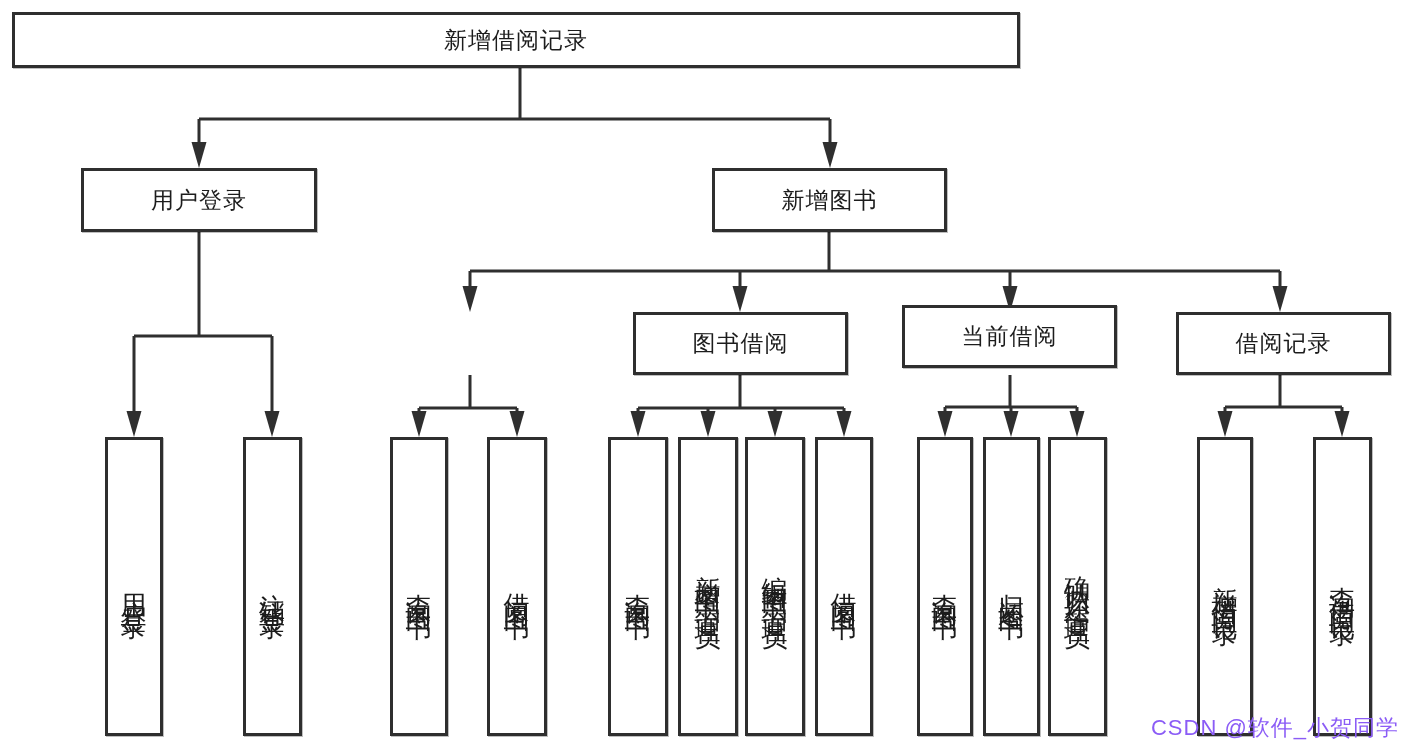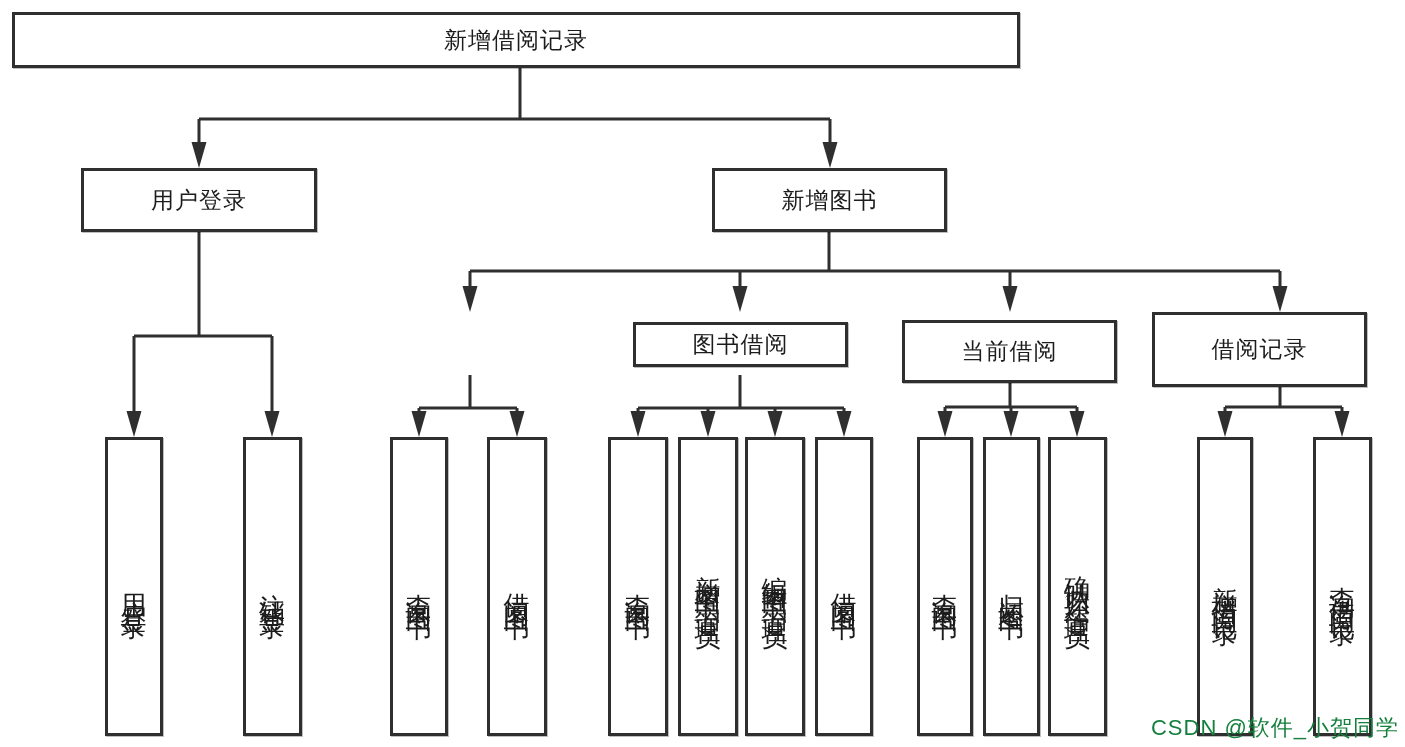--- a/index.html
+++ b/index.html
@@ -18,21 +18,21 @@
   }
   .node.h span{
     font-size:23px;letter-spacing:1px;white-space:nowrap;line-height:1;
   }
   .node.v span{
     writing-mode:vertical-rl;text-orientation:mixed;
     font-size:26px;line-height:1;letter-spacing:7px;
   }
   .watermark{
     position:absolute;z-index:3;right:6px;bottom:4px;
-    font-size:22px;color:#15803d;letter-spacing:1px;white-space:nowrap;
+    font-size:22px;color:#8b5cf6;letter-spacing:1px;white-space:nowrap;
   }
 </style>
 </head>
 <body>
 
 <div id="canvas">
 
   <svg class="connectors" width="1405" height="747" viewBox="0 0 1405 747">
     <g stroke="#2f2f2f" stroke-width="3" fill="none">
 
@@ -80,27 +80,27 @@
     <span>新增借阅记录</span>
   </div>
 
   <div class="node h" style="left:81px;top:168px;width:236px;height:64px">
     <span>用户登录</span>
   </div>
   <div class="node h" style="left:712px;top:168px;width:235px;height:64px">
     <span>新增图书</span>
   </div>
 
-  <div class="node h" style="left:633px;top:322px;width:215px;height:45px">
+  <div class="node h" style="left:633px;top:312px;width:215px;height:63px">
     <span>图书借阅</span>
   </div>
-  <div class="node h" style="left:902px;top:320px;width:215px;height:63px">
+  <div class="node h" style="left:902px;top:305px;width:215px;height:63px">
     <span>当前借阅</span>
   </div>
-  <div class="node h" style="left:1152px;top:312px;width:215px;height:75px">
+  <div class="node h" style="left:1176px;top:312px;width:215px;height:63px">
     <span>借阅记录</span>
   </div>
 
   <div class="node v" style="left:105px;top:437px;width:58px;height:299px">
     <span>用户登录</span>
   </div>
   <div class="node v" style="left:243px;top:437px;width:59px;height:299px">
     <span>注销登录</span>
   </div>
 

